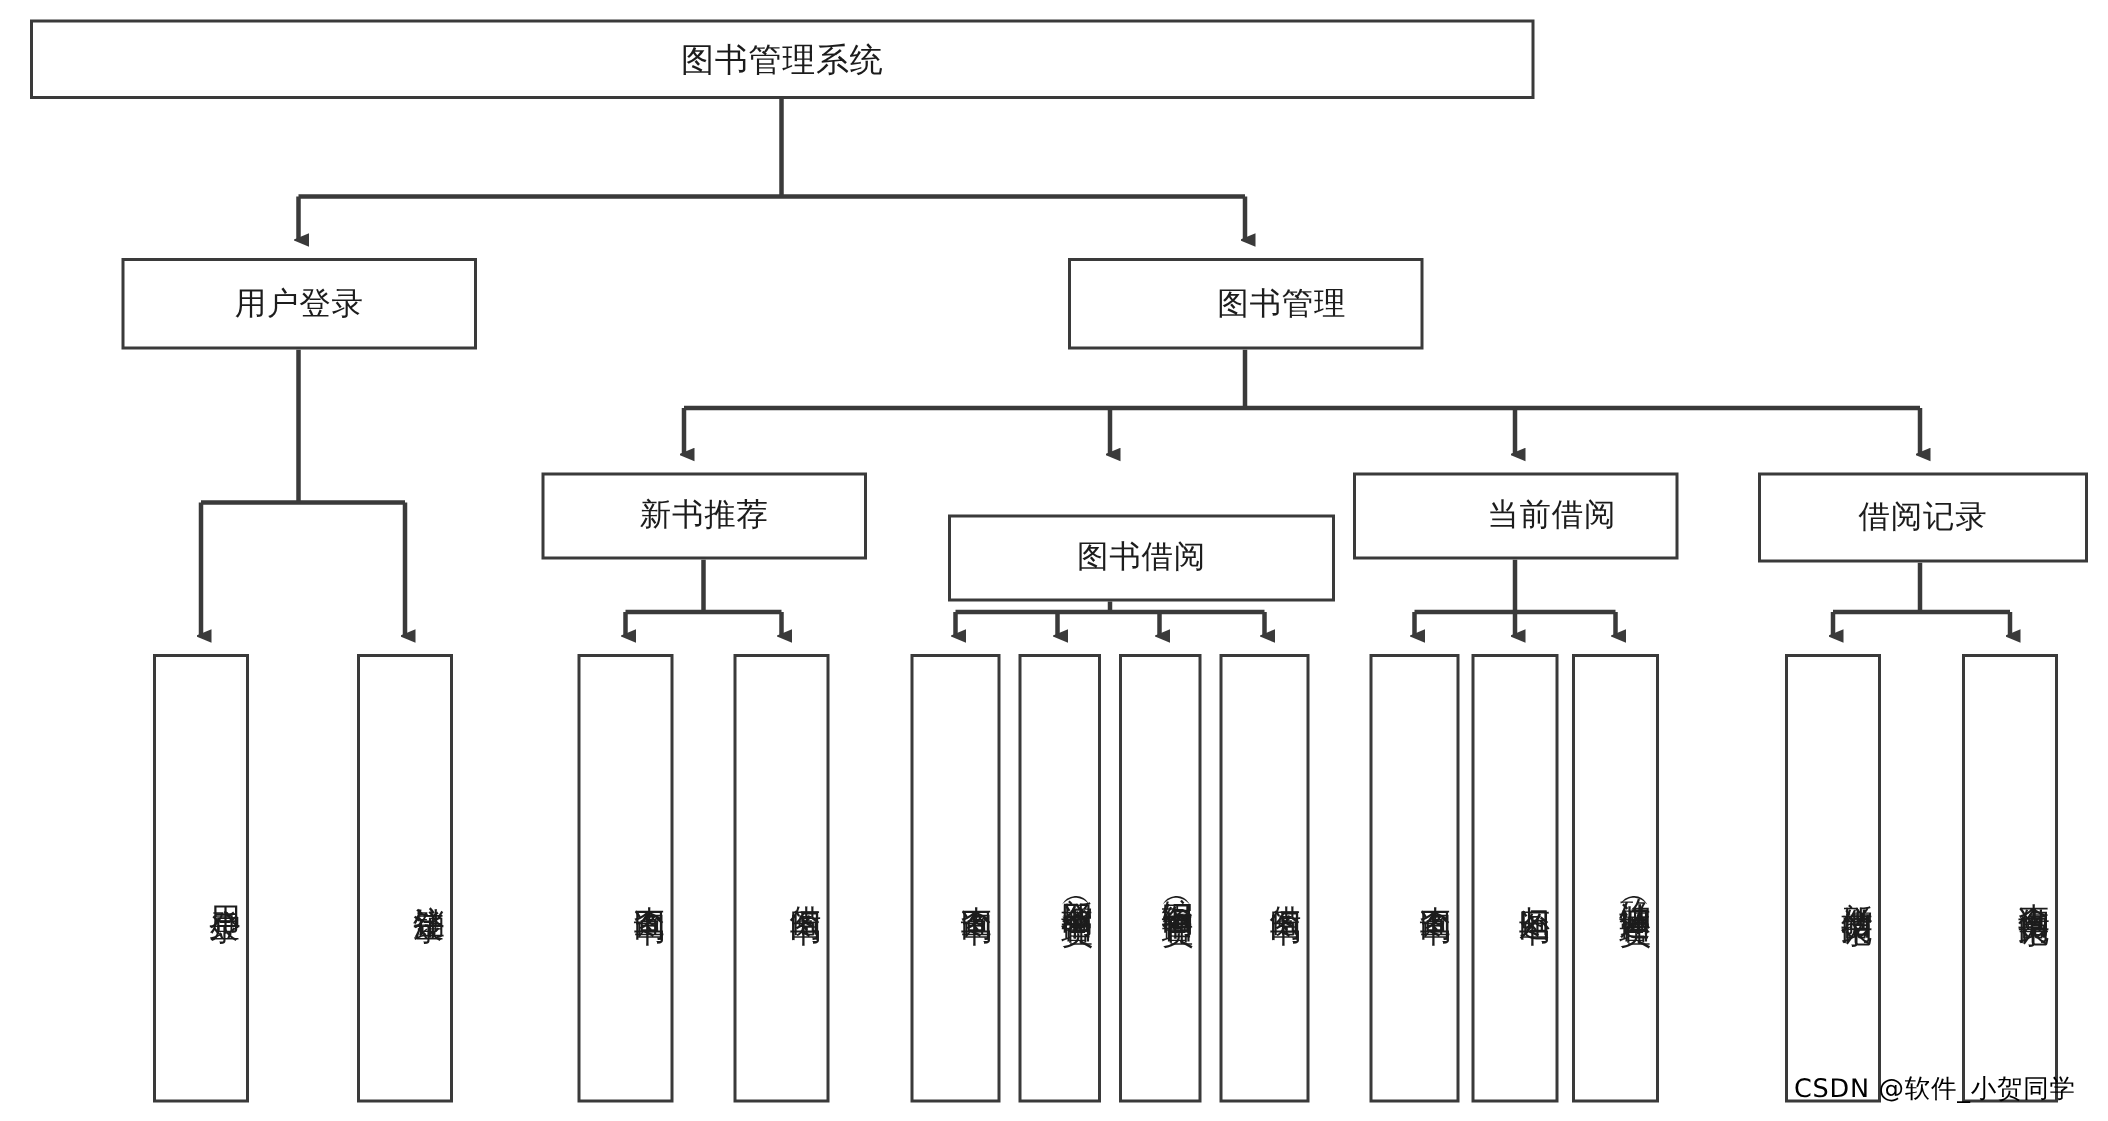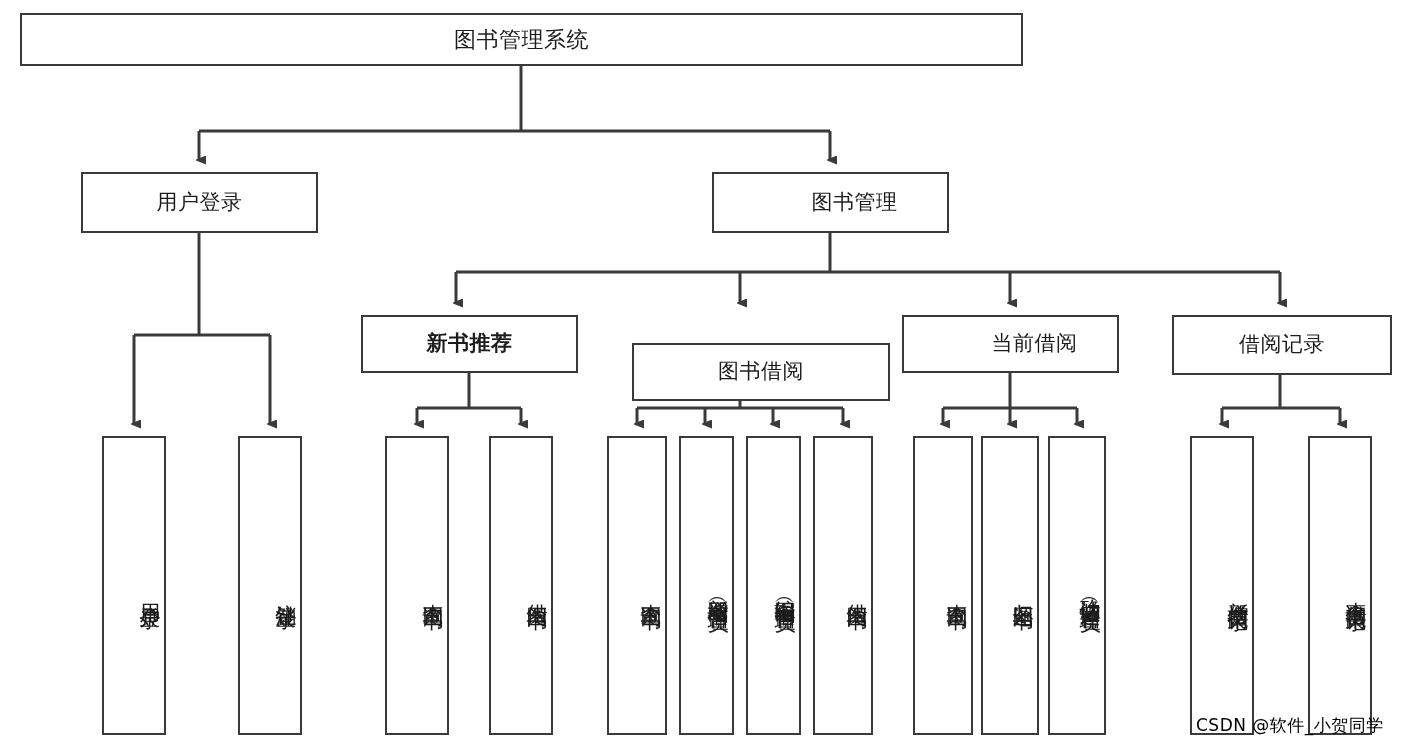--- a/index.html
+++ b/index.html
@@ -124,21 +124,21 @@
     <span>图书管理系统</span>
   </div>
 
   <div class="node horiz" style="left:81px; top:172px; width:237px; height:61px;">
     <span>用户登录</span>
   </div>
   <div class="node horiz" style="left:712px; top:172px; width:237px; height:61px;padding-left:48px;">
     <span>图书管理</span>
   </div>
 
-  <div class="node horiz" style="left:361px; top:315px; width:217px; height:58px;font-weight:bold;">
+  <div class="node horiz" style="left:361px; top:315px; width:217px; height:58px;">
     <span>新书推荐</span>
   </div>
   <div class="node horiz" style="left:632px; top:315px; width:258px; height:58px;margin-top:28px;">
     <span>图书借阅</span>
   </div>
   <div class="node horiz" style="left:902px; top:315px; width:217px; height:58px;padding-left:48px;">
     <span>当前借阅</span>
   </div>
   <div class="node horiz" style="left:1172px; top:315px; width:220px; height:60px;">
     <span>借阅记录</span>

